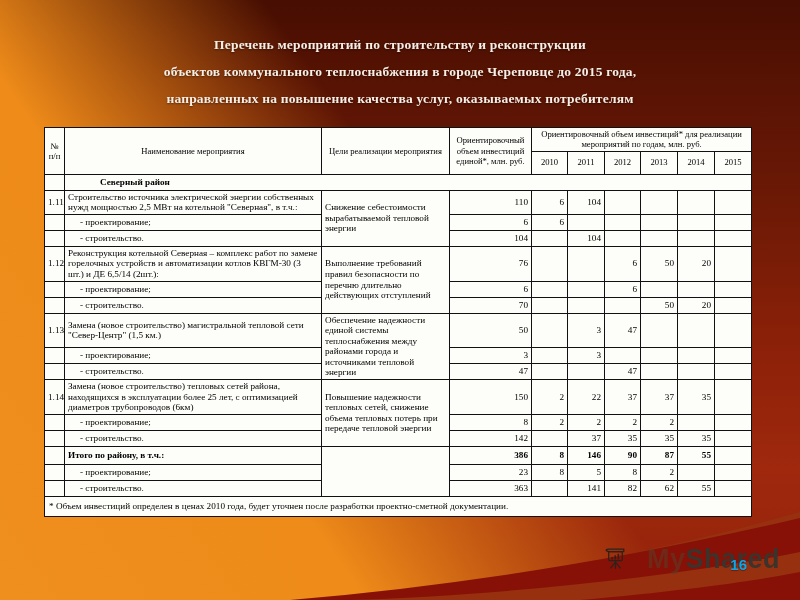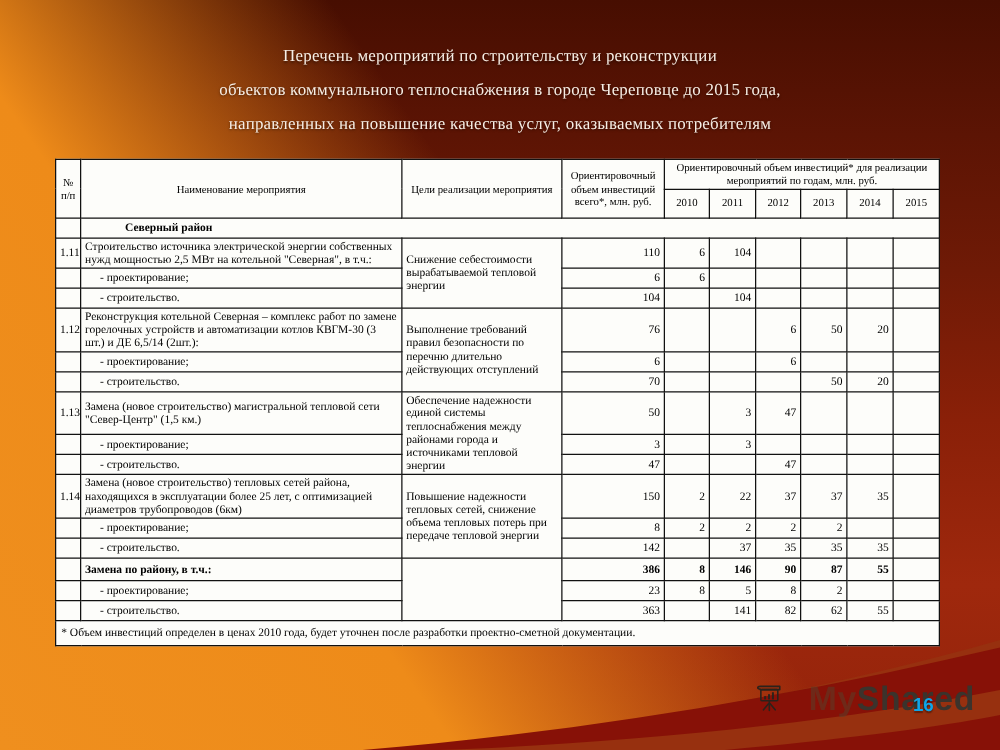--- a/index.html
+++ b/index.html
@@ -15,21 +15,21 @@
   }
   .bg-orange {
     position:absolute; inset:0;
     background:linear-gradient(55deg,
       #ef8f1e 0%, #ee8b19 30%, rgba(238,139,25,0) 56%);
   }
   .swoosh { position:absolute; left:0; top:500px; width:800px; height:100px; }
   
   .title {
     position:absolute; left:20px; right:20px; top:31px;
-    text-align:center; color:#f7eee5; font-weight:normal;
+    text-align:center; color:#f7eee5; font-weight:bold;
     font-size:13.5px; line-height:27px; letter-spacing:.2px;
     text-shadow:0 1px 2px rgba(0,0,0,.45);
   }
   
   .table-wrap { position:absolute; left:44px; top:127px; }
   table.ptable {
     border-collapse:collapse; table-layout:fixed; width:707px;
     background:#fdfdfa; color:#000;
     font-size:9.2px; line-height:1.15;
   }
@@ -92,21 +92,21 @@
         <col style="width:37px">
           <col style="width:37px">
           <col style="width:37px">
       </colgroup>
       <tbody>
 
         <tr>
           <td class="h" rowspan="2">№ п/п</td>
           <td class="h" rowspan="2">Наименование мероприятия</td>
           <td class="h" rowspan="2">Цели реализации мероприятия</td>
-          <td class="h" rowspan="2">Ориентировочный объем инвестиций всего*, млн. руб.</td>
+          <td class="h" rowspan="2">Ориентировочный объем инвестиций единой*, млн. руб.</td>
           <td class="h" colspan="6">Ориентировочный объем инвестиций* для реализации мероприятий по годам, млн. руб.</td>
         </tr>
         <tr class="yearsrow">
           <td class="h">2010</td>
           <td class="h">2011</td>
           <td class="h">2012</td>
           <td class="h">2013</td>
           <td class="h">2014</td>
           <td class="h">2015</td>
         </tr>
@@ -251,21 +251,21 @@
           <td class="v"></td>
           <td class="v">37</td>
           <td class="v">35</td>
           <td class="v">35</td>
           <td class="v">35</td>
           <td class="v"></td>
         </tr>
 
         <tr class="totalrow">
           <td class="num"></td>
-          <td class="name">Замена по району, в т.ч.:</td>
+          <td class="name">Итого по району, в т.ч.:</td>
           <td class="goal" rowspan="3"></td>
           <td class="v">386</td>
           <td class="v">8</td>
           <td class="v">146</td>
           <td class="v">90</td>
           <td class="v">87</td>
           <td class="v">55</td>
           <td class="v"></td>
         </tr>
         <tr class="sub">

